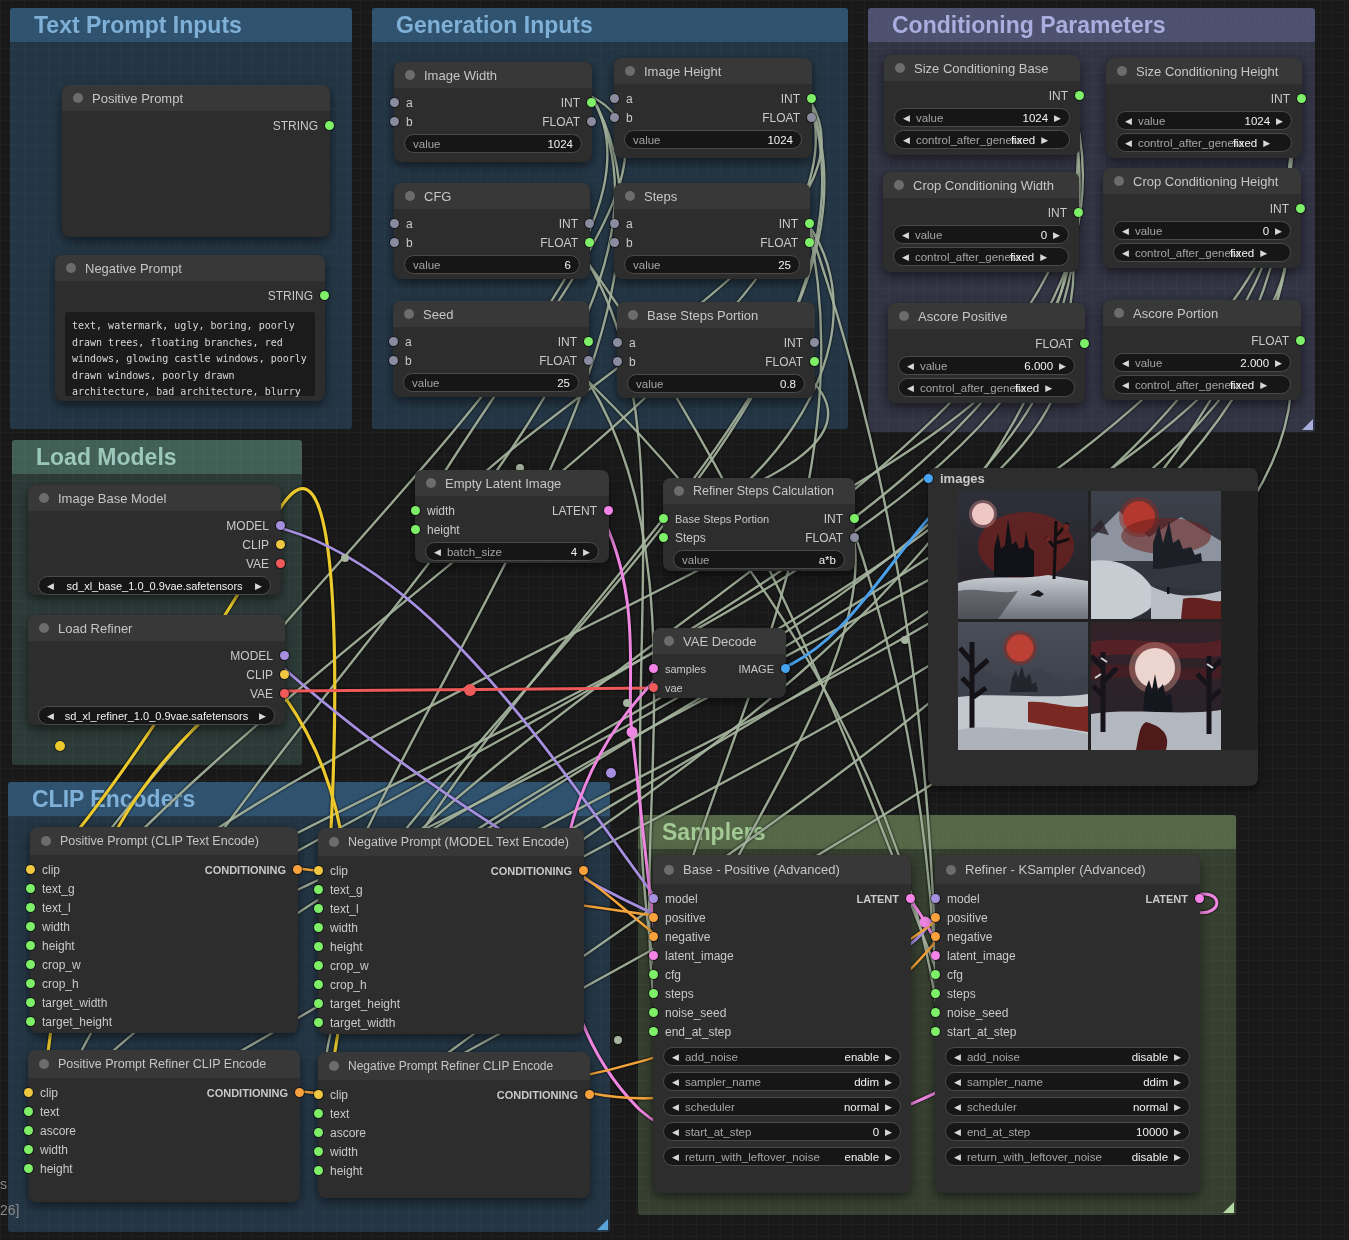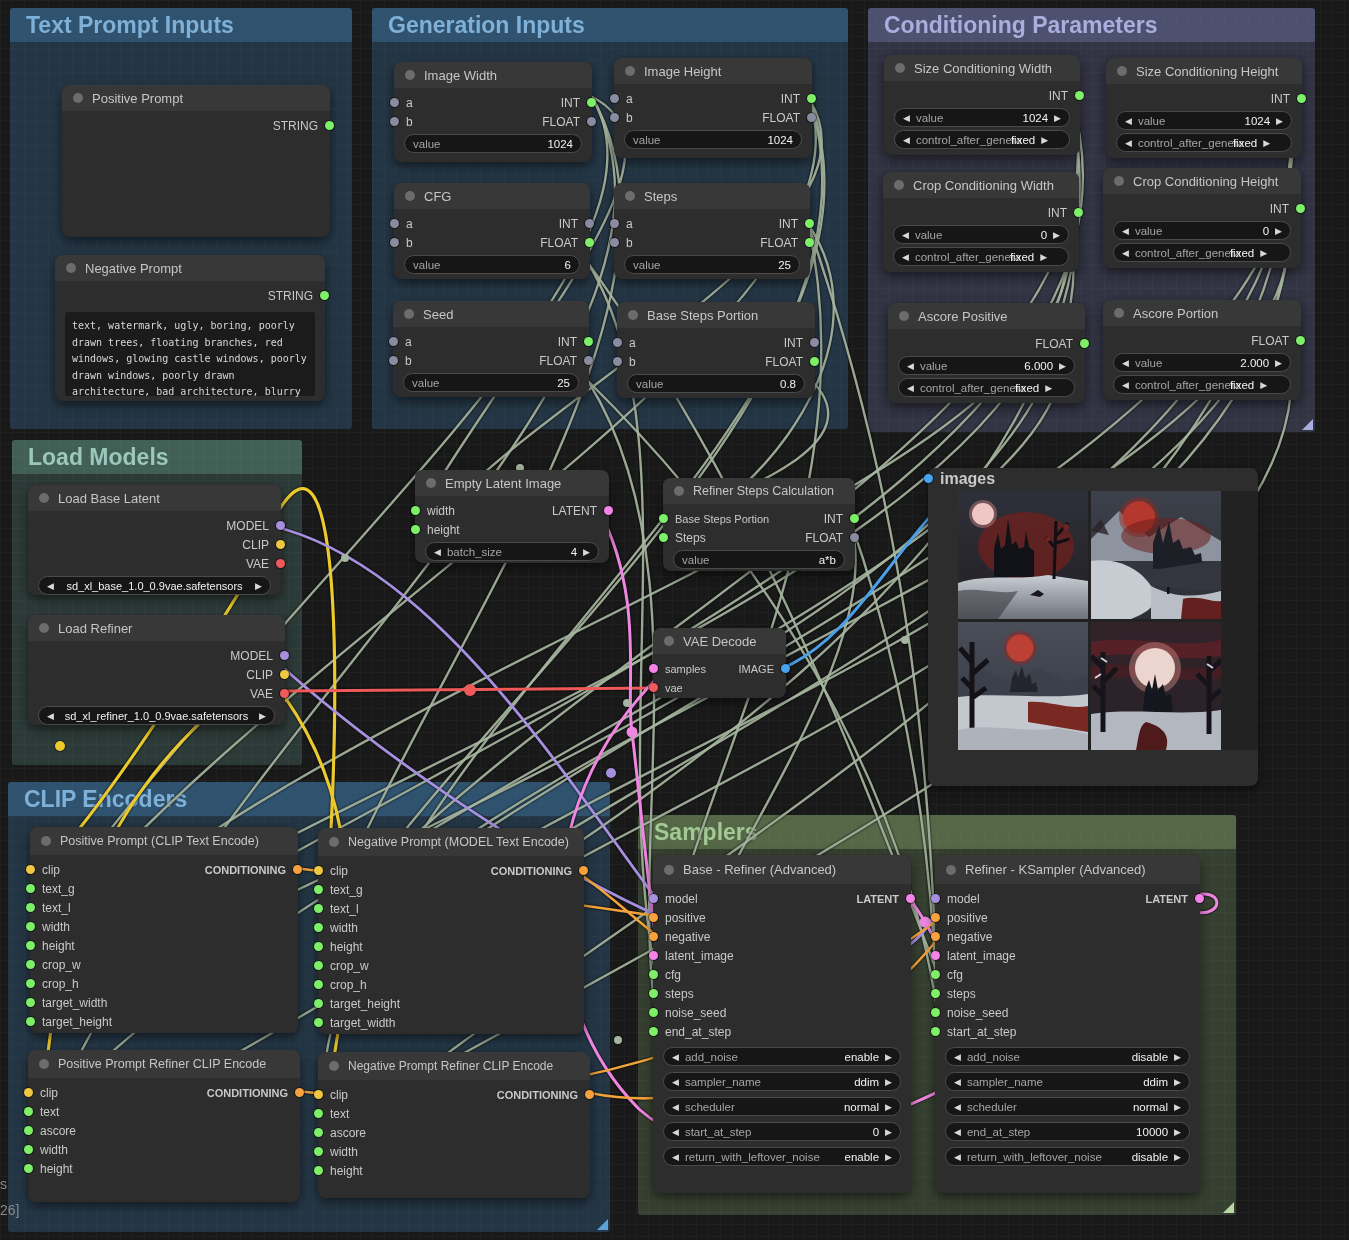--- a/index.html
+++ b/index.html
@@ -3,21 +3,21 @@
 <meta charset="utf-8">
 <style>
   html,body{margin:0;padding:0;background:#111;}
   .canvas{position:relative;width:1349px;height:1240px;overflow:hidden;
     background-color:#191919;
     background-image:linear-gradient(to right,#202020 1px,transparent 1px),
                      linear-gradient(to bottom,#202020 1px,transparent 1px);
     background-size:12px 12px;
     font-family:"Liberation Sans",sans-serif;}
   .group{position:absolute;z-index:1;border-radius:3px;}
-  .gbar{height:34px;display:flex;align-items:center;padding:0 16px;font-size:23px;font-weight:bold;border-radius:3px 3px 0 0;white-space:nowrap;overflow:hidden;}
+  .gbar{height:34px;display:flex;align-items:center;padding:0 24px;font-size:23px;font-weight:bold;border-radius:3px 3px 0 0;white-space:nowrap;overflow:hidden;}
   .g-blue{background:rgba(52,98,134,.40);} .g-blue .gbar{background:rgba(62,118,160,.45);color:#7fb1d8;}
   .g-purple{background:rgba(108,112,162,.32);} .g-purple .gbar{background:rgba(122,126,182,.38);color:#a9aede;}
   .g-teal{background:rgba(96,148,136,.28);} .g-teal .gbar{background:rgba(110,170,150,.33);color:#9cc8bc;}
   .g-green{background:rgba(118,148,98,.32);} .g-green .gbar{background:rgba(134,168,108,.38);color:#a3c995;}
   .resz{position:absolute;right:2px;bottom:2px;width:0;height:0;border-left:11px solid transparent;}
   svg.links{position:absolute;left:0;top:0;z-index:2;pointer-events:none;}
   .lw{stroke:#a6b5a0;stroke-width:2.4;fill:none;opacity:.92;}
   .ly{stroke:#ecca2e;stroke-width:3.2;fill:none;}
   .lpu{stroke:#a78fe0;stroke-width:2.8;fill:none;}
   .lr{stroke:#ee5a5a;stroke-width:3;fill:none;}
@@ -364,21 +364,21 @@
       <div class="widget">
           <span class="wl">value</span>
           <span class="wv">0.8</span>
         </div>
     </div>
   </div>
 
   <div class="node" style="left:884px;top:55px;width:196px;height:100px">
     <div class="ntitle">
         <span class="ndot"></span>
-        <span>Size Conditioning Width</span>
+        <span>Size Conditioning Base</span>
       </div>
     <div class="nbody">
       <div class="row">
           <span class="port r">
             <span>INT</span>
             <span class="dot c-green" style="margin-right:-14px"></span>
           </span>
         </div>
       <div class="widget">
           <span class="arr">◀</span>
@@ -526,21 +526,21 @@
           <span class="wl" style="max-width:105px">control_after_generate</span>
           <span class="wv" style="margin-left:-16px">fixed</span>
           <span class="arr">▶</span>
         </div>
     </div>
   </div>
 
   <div class="node" style="left:28px;top:485px;width:253px;height:110px">
     <div class="ntitle">
         <span class="ndot"></span>
-        <span>Load Base Latent</span>
+        <span>Image Base Model</span>
       </div>
     <div class="nbody">
       <div class="row">
           <span class="port r">
             <span>MODEL</span>
             <span class="dot c-purple" style="margin-right:-14px"></span>
           </span>
         </div>
       <div class="row">
           <span class="port r">
@@ -681,21 +681,21 @@
           </span>
         </div>
     </div>
   </div>
 
   <div class="node" style="left:928px;top:468px;width:330px;height:318px">
     <div class="nbody" style="padding-top:2px">
       <div class="row" style="height:17px">
           <span class="port">
             <span class="dot c-blue" style="margin-left:-14px"></span>
-            <span style="font-size:16px;font-weight:bold">images</span>
+            <span style="font-size:13px;font-weight:bold">images</span>
           </span>
         </div>
       <div class="imgrid">
         <svg width="130" height="128" viewBox="0 0 130 128">
           <defs>
             <linearGradient id="s1" x1="0" y1="0" x2="0" y2="1">
                 <stop offset="0" stop-color="#2e3039"></stop>
                 <stop offset="1" stop-color="#241f25"></stop>
               </linearGradient>
             <linearGradient id="sn1" x1="0" y1="0" x2="0" y2="1">
@@ -992,21 +992,21 @@
             <span class="dot c-green" style="margin-left:-14px"></span>
             <span>height</span>
           </span>
         </div>
     </div>
   </div>
 
   <div class="node" style="left:653px;top:855px;width:258px;height:338px">
     <div class="ntitle" style="height:29px">
         <span class="ndot"></span>
-        <span>Base - Refiner (Advanced)</span>
+        <span>Base - Positive (Advanced)</span>
       </div>
     <div class="nbody">
       <div class="row">
           <span class="port">
             <span class="dot c-purple" style="margin-left:-14px"></span>
             <span>model</span>
           </span>
           <span class="port r">
             <span style="font-weight:bold;font-size:11px">LATENT</span>
             <span class="dot c-pink" style="margin-right:-14px"></span>

